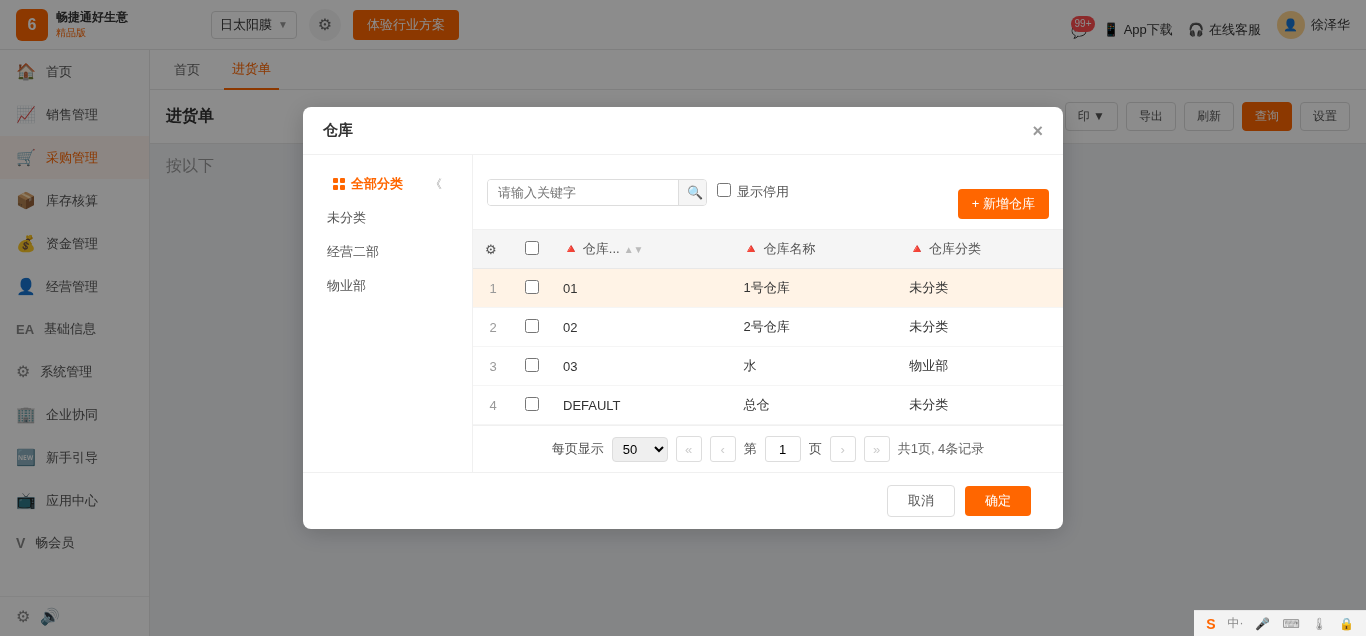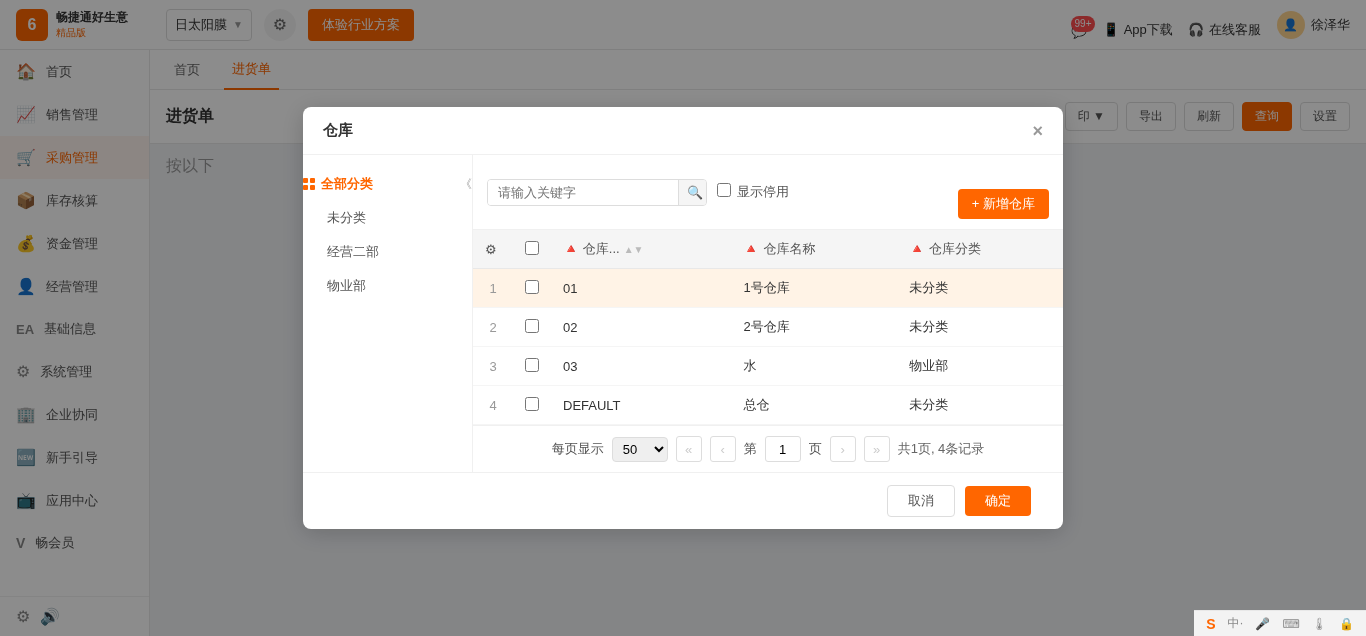--- a/index.html
+++ b/index.html
@@ -22,21 +22,21 @@
       width: 150px;
     }
     .logo-icon {
       width: 32px; height: 32px;
       background: #f60;
       border-radius: 6px;
       display: flex; align-items: center; justify-content: center;
       color: #fff; font-weight: bold; font-size: 16px;
       margin-right: 8px;
     }
-    .header-middle { flex: 1; display: flex; gap: 12px; }
+    .header-middle { flex: 1; display: flex; align-items: center; gap: 12px; margin-left: 45px; }
     .store-selector {
       display: flex; align-items: center; gap: 6px;
       font-size: 13px; color: #333; cursor: pointer;
       padding: 4px 8px; border: 1px solid #ddd; border-radius: 4px;
     }
     .chevron { font-size: 10px; color: #999; }
     .gear-btn {
       width: 32px; height: 32px; border-radius: 50%;
       background: #f5f5f5; display: flex; align-items: center; justify-content: center;
       cursor: pointer; font-size: 16px; color: #666;
@@ -133,21 +133,21 @@
     .modal-body { display: flex; flex: 1; overflow: hidden; }
 
     
     .cat-panel {
       width: 170px; border-right: 1px solid #f0f0f0;
       padding: 12px 0;
       overflow-y: auto;
     }
     .cat-header {
       display: flex; align-items: center; justify-content: space-between;
-      padding: 8px 0; cursor: pointer;
+      padding: 8px 30px; cursor: pointer;
     }
     .cat-header-label {
       display: flex; align-items: center; gap: 6px;
       font-size: 13px; font-weight: bold; color: #f60;
     }
     .cat-dots { display: grid; grid-template-columns: 1fr 1fr; gap: 2px; width: 12px; }
     .cat-dot { width: 5px; height: 5px; border-radius: 1px; background: #f60; }
     .cat-collapse { font-size: 12px; color: #999; cursor: pointer; }
     .cat-item {
       padding: 8px 14px 8px 24px;

